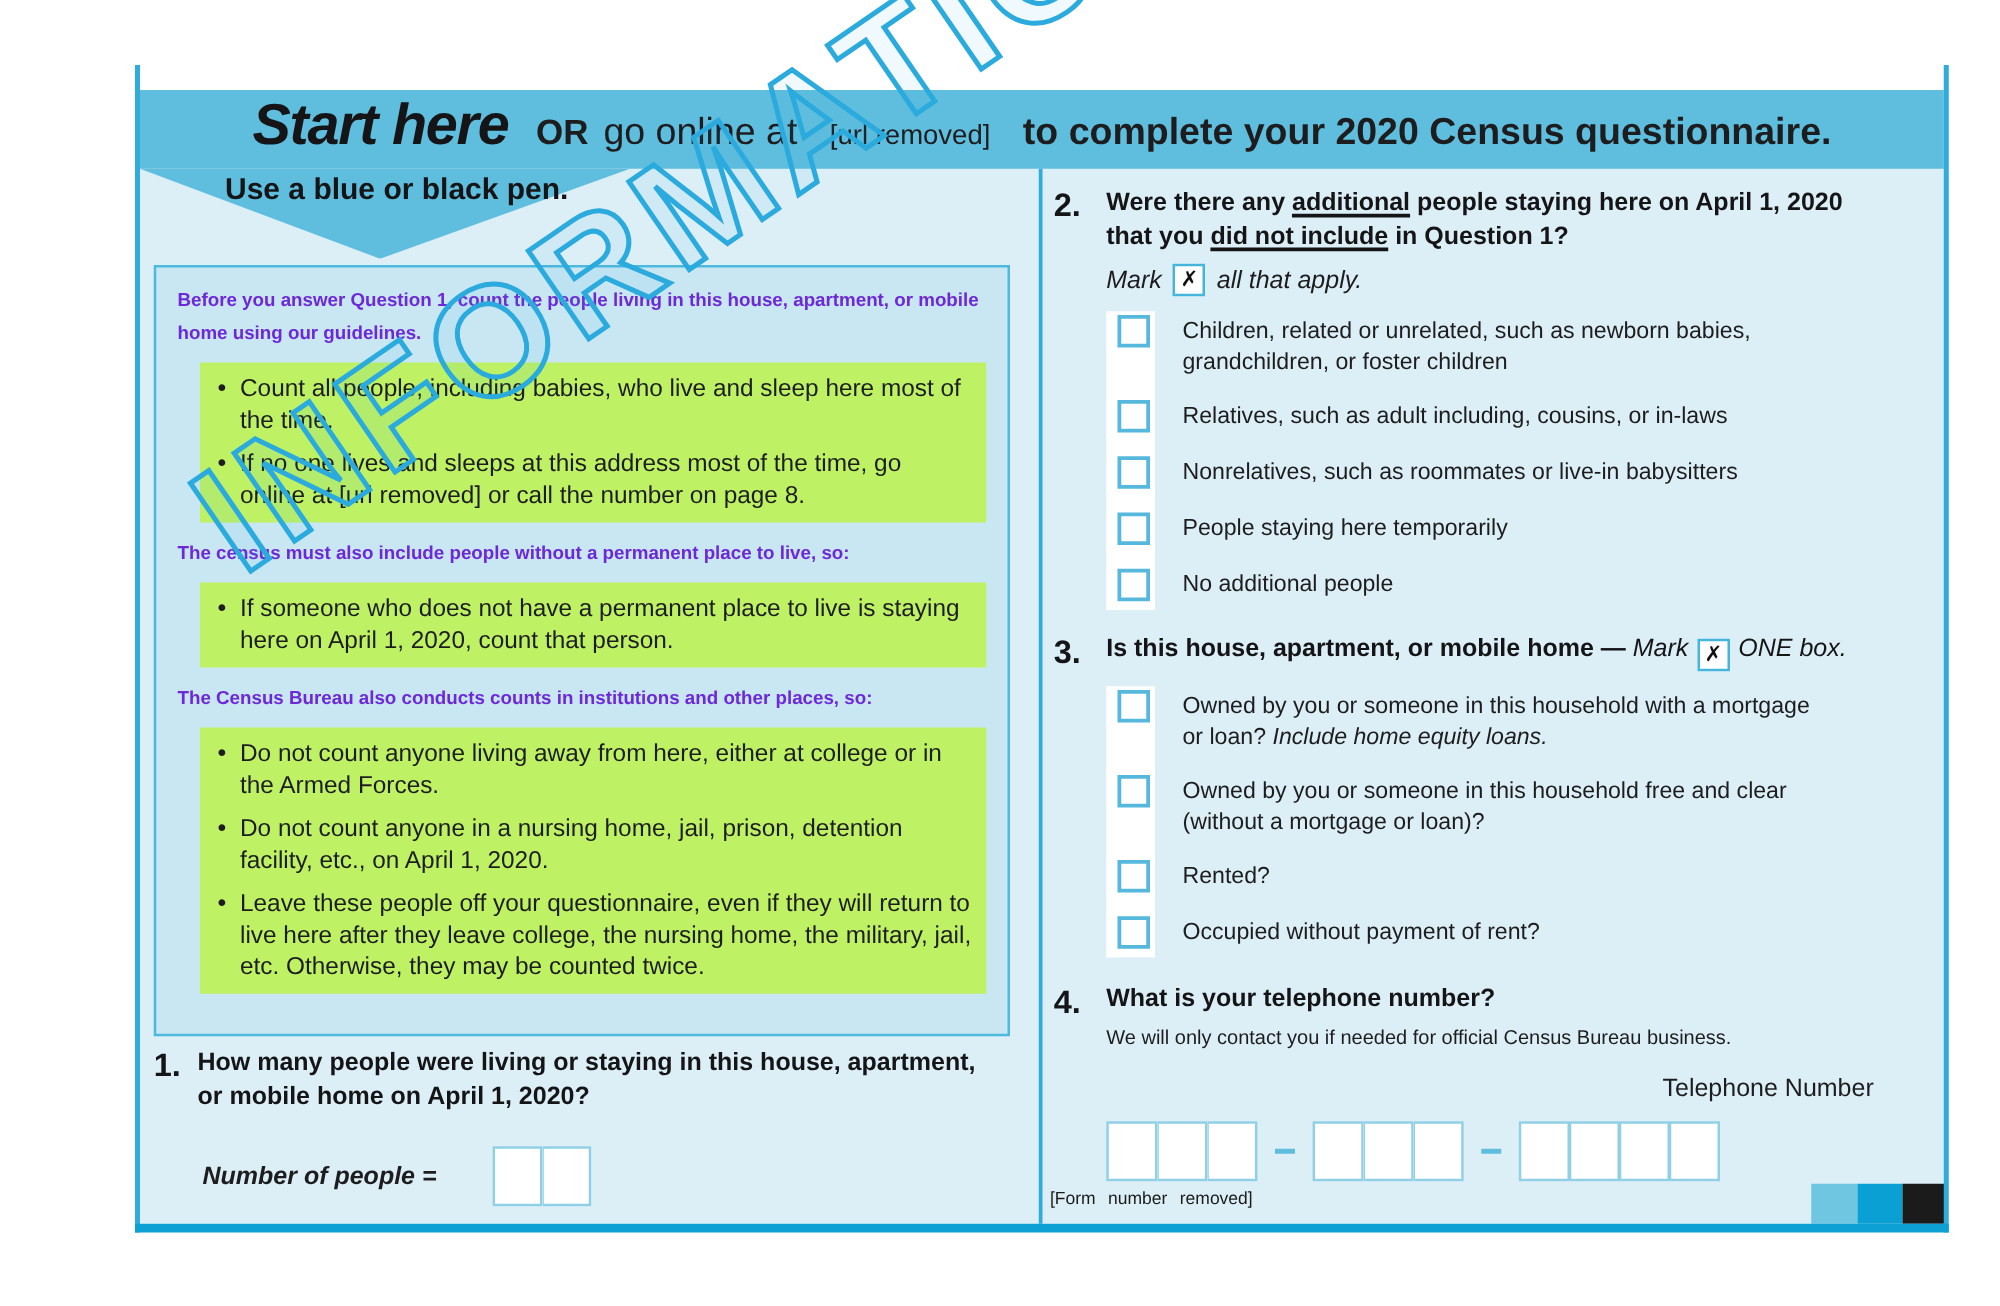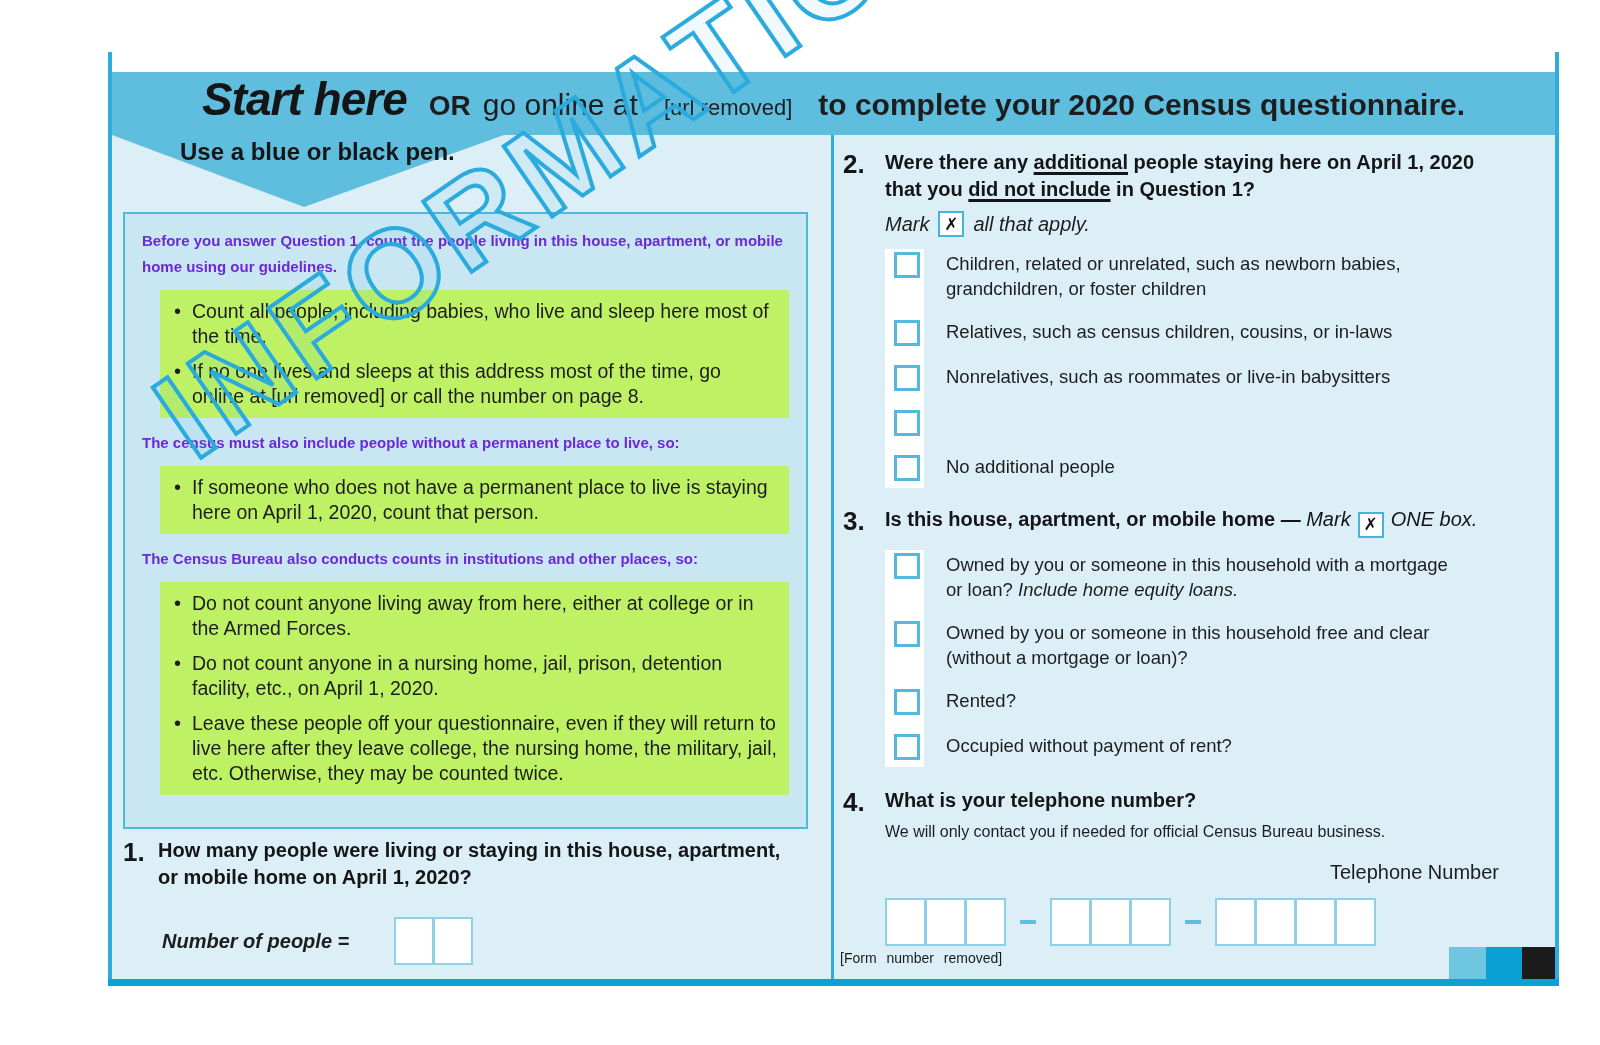--- a/index.html
+++ b/index.html
@@ -164,28 +164,29 @@
             <span class="markbox">✗</span>
             <span>all that apply.</span>
           </div>
           <div class="opts">
             <div class="opt">
               <div class="cb"></div>
               <div class="opt-label">Children, related or unrelated, such as newborn babies, grandchildren, or foster children</div>
             </div>
             <div class="opt">
               <div class="cb"></div>
-              <div class="opt-label">Relatives, such as census children, cousins, or in-laws</div>
+              <div class="opt-label">Relatives, such as adult including, cousins, or in-laws</div>
             </div>
             <div class="opt">
               <div class="cb"></div>
               <div class="opt-label">Nonrelatives, such as roommates or live-in babysitters</div>
             </div>
             <div class="opt">
               <div class="cb"></div>
+              <div class="opt-label">People staying here temporarily</div>
             </div>
             <div class="opt">
               <div class="cb"></div>
               <div class="opt-label">No additional people</div>
             </div>
           </div>
         </div>
       </div>
 
       <div class="q q3">

